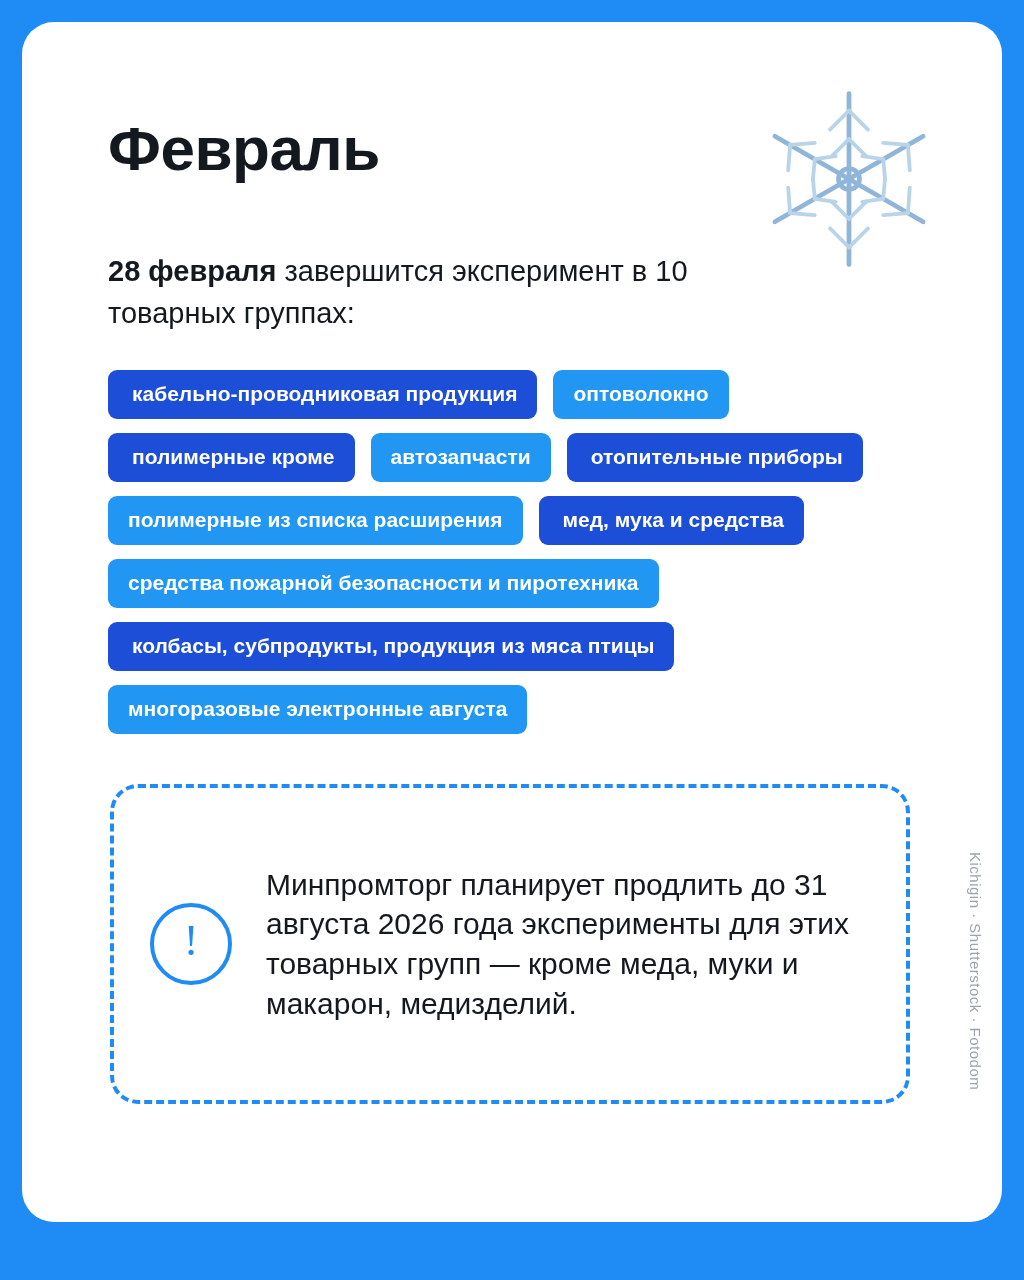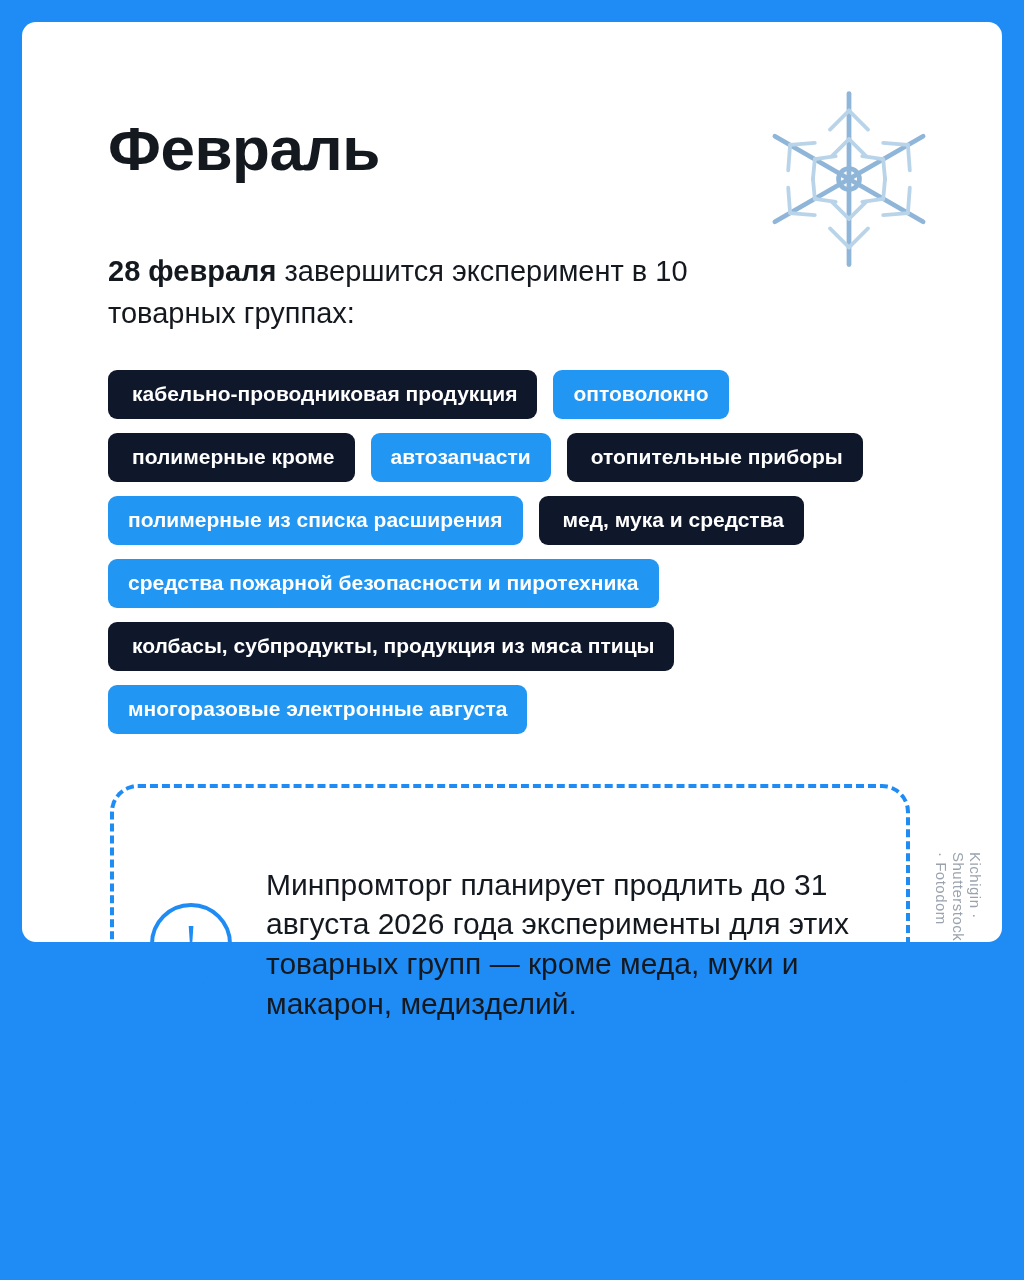--- a/index.html
+++ b/index.html
@@ -11,23 +11,23 @@
     height: 1280px;
     background: #1f8cf5;
     font-family: "Liberation Sans", sans-serif;
     overflow: hidden;
   }
   .card {
     position: absolute;
     left: 22px;
     top: 22px;
     width: 980px;
-    height: 920px;
+    height: 1200px;
     background: #ffffff;
-    border-radius: 14px;
+    border-radius: 32px;
     box-sizing: border-box;
   }
 
   
   .title {
     position: absolute;
     left: 86px;
     top: 96px;
     font-size: 62px;
     font-weight: bold;
@@ -71,21 +71,21 @@
   .chip {
     border-radius: 9px;
     color: #ffffff;
     font-size: 21px;
     font-weight: bold;
     padding: 13px 20px 15px 20px;
     line-height: 1;
     white-space: nowrap;
     box-sizing: border-box;
   }
-  .chip.dark { background: #0f172a; padding-left: 24px; }
+  .chip.dark { background: #1d4ed8; padding-left: 24px; }
   .chip.light { background: #2196f3; }
 
   
   .note {
     position: absolute;
     left: 88px;
     top: 762px;
     width: 800px;
     height: 320px;
     border: 4px dashed #1f8cf5;

